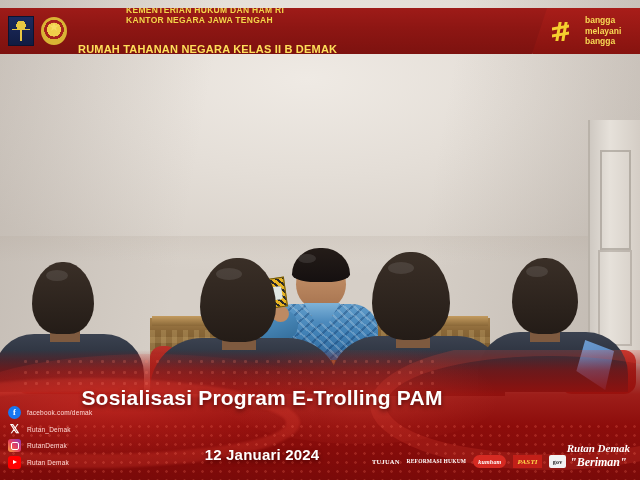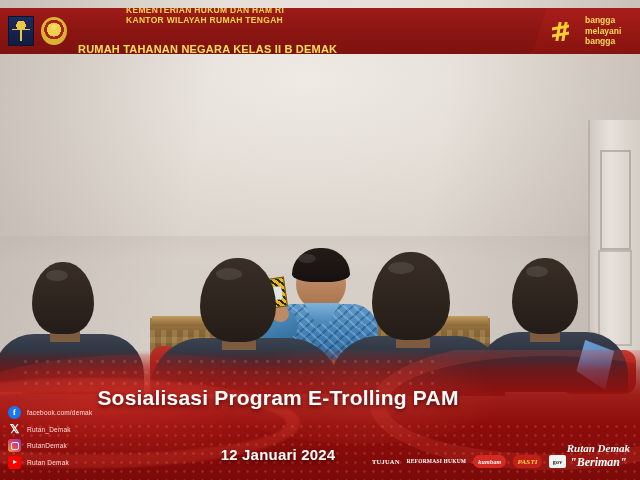--- a/index.html
+++ b/index.html
@@ -260,21 +260,21 @@
     background-size:9px 9px; opacity:.75;
   }
   .dots2{
     position:absolute; left:20px; top:6px; width:420px; height:30px;
     background-image:radial-gradient(circle, rgba(255,130,110,.22) 1.2px, rgba(0,0,0,0) 2px);
     background-size:11px 11px;
   }
 
   
   .cap{
-    position:absolute; left:16px; width:524px; text-align:center;
+    position:absolute; left:0; width:524px; text-align:center;
     color:#fff; font-weight:bold; letter-spacing:.2px;
     text-shadow:0 2px 4px rgba(60,0,0,.75);
   }
   #cap1{ top:386px; font-size:21px; }
   #cap2{ top:414px; font-size:21px; }
   #capdate{ top:446px; font-size:15px; }
 
   
   .social{ position:absolute; left:8px; bottom:8px; width:140px; }
   .srow{ display:flex; align-items:center; gap:6px; margin-bottom:3.5px; }
@@ -298,21 +298,21 @@
   .sign-2{ font-size:12px; font-weight:bold; margin-top:1px; }
 
   
   .partners{ position:absolute; left:372px; bottom:12px; display:flex; align-items:center; gap:7px; }
   .plogo{ height:13px; display:flex; align-items:center; justify-content:center;
           font-size:6.5px; font-weight:bold; color:#fff; letter-spacing:.2px;
           font-family:"Liberation Serif", serif; }
   .pl-tujuan{ color:#fff; }
   .pl-reform{ color:#fff; line-height:.95; text-align:center; font-size:5.5px; }
   .pl-kum{ background:#d52a22; color:#fff; border-radius:7px; padding:1px 5px; font-style:italic; font-size:6px; }
-  .pl-pasti{ background:#c21f18; color:#ffd94a; border-radius:6px; padding:1px 4px; font-size:7px; font-style:italic; }
+  .pl-pasti{ background:#c21f18; color:#ffd94a; border-radius:0; padding:1px 4px; font-size:7px; font-style:italic; }
   .pl-gov{ background:#f2f2f2; color:#222; border-radius:2px; padding:1px 4px; font-size:6px; }
 </style>
 </head>
 <body>
 
 <div id="poster">
 
   <div class="photo">
     <div class="wall"></div>
     <div class="wall-shade"></div>
@@ -372,21 +372,21 @@
   <div class="banner">
     <div class="emblem1">
         <div class="g"></div>
       </div>
     <div class="emblem2">
       <div class="ring"></div>
         <div class="star"></div>
     </div>
     <div class="btext">
       <div class="bt1">KEMENTERIAN HUKUM DAN HAM RI</div>
-      <div class="bt2">KANTOR WILAYAH RUMAH TENGAH</div>
+      <div class="bt2">KANTOR NEGARA JAWA TENGAH</div>
       <div class="bt3">RUMAH TAHANAN NEGARA KELAS II B DEMAK</div>
     </div>
   </div>
 
   <div class="brand">
     <div class="hashtag"></div>
     <div class="brand-txt">
       <div>bangga</div>
       <div>melayani</div>
       <div>bangga</div>

